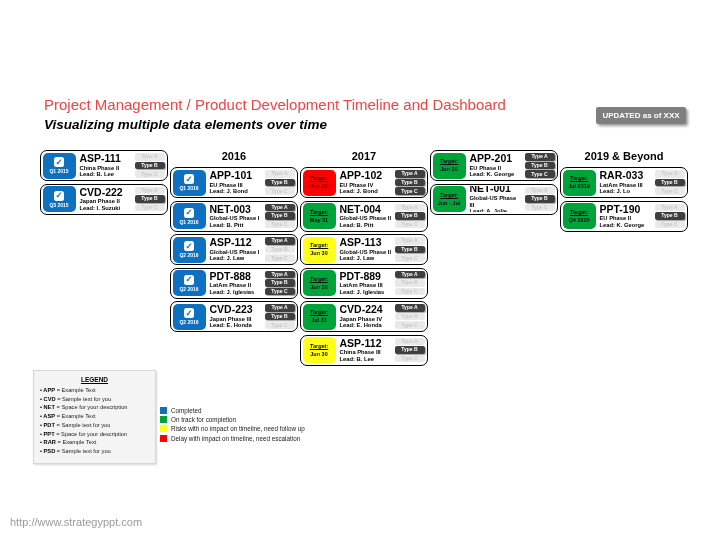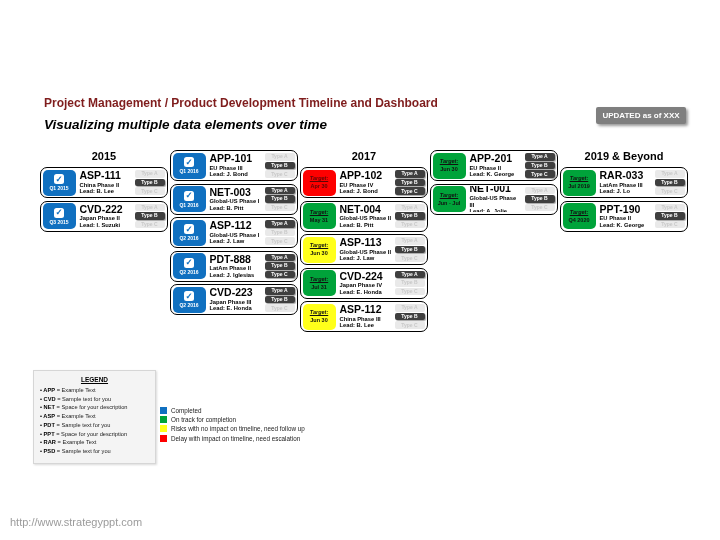--- a/index.html
+++ b/index.html
@@ -1,19 +1,19 @@
 <!DOCTYPE html>
 <html><head>
 <meta charset="utf-8">
 <style>
   * { box-sizing: border-box; margin: 0; padding: 0; }
   html, body { width: 720px; height: 540px; background: #fff; font-family: "Liberation Sans", sans-serif; overflow: hidden; }
   .slide { position: absolute; inset: 0; width: 720px; height: 540px; }
 
-  .title { position: absolute; left: 44px; top: 96px; font-size: 12px; font-weight: bold; color: #7f1d1d; }
+  .title { position: absolute; left: 44px; top: 96px; font-size: 15px; font-weight: normal; color: #ef4444; }
   .subtitle { position: absolute; left: 44px; top: 117px; font-size: 13.5px; font-weight: bold; font-style: italic; color: #000; }
   .badge { position: absolute; left: 596px; top: 107px; width: 90px; height: 17px; background: #7f7f7f; color: #fff;
            font-size: 8px; font-weight: bold; display: flex; align-items: center; justify-content: center;
            border-radius: 2px; box-shadow: 2px 2px 3px rgba(0,0,0,.4); }
 
   .columns { position: absolute; left: 40px; top: 150px; display: flex; gap: 2px; }
   .col { width: 128px; display: flex; flex-direction: column; }
   .col-header { text-align: center; font-weight: bold; font-size: 11px; height: 14px; margin-bottom: 3px; color: #000; }
   .cards { display: flex; flex-direction: column; gap: 2.5px; }
 
@@ -54,21 +54,20 @@
 </head>
 <body>
 
 <div class="slide">
   <div class="title">Project Management / Product Development Timeline and Dashboard</div>
   <div class="subtitle">Visualizing multiple data elements over time</div>
   <div class="badge">UPDATED as of XXX</div>
 
   <div class="columns" id="columns">
       <div class="col">
-        <div class="col-header">2015</div>
         <div class="cards">
           <div class="card">
             <div class="marker" style="background: rgb(16, 112, 192);">
               <div class="checkbox" style="color: rgb(16, 112, 192);">✓</div>
               <div class="qlabel">Q1 2015</div>
             </div>
             <div class="mid">
               <div class="code">ASP-111</div>
               <div class="phase">China Phase II</div>
               <div class="lead">Lead: B. Lee</div>
@@ -91,20 +90,21 @@
             </div>
             <div class="tags">
               <div class="tag off">Type A</div>
               <div class="tag on">Type B</div>
               <div class="tag off">Type C</div>
             </div>
           </div>
         </div>
       </div>
       <div class="col">
+        <div class="col-header">2016</div>
         <div class="cards">
           <div class="card">
             <div class="marker" style="background: rgb(16, 112, 192);">
               <div class="checkbox" style="color: rgb(16, 112, 192);">✓</div>
               <div class="qlabel">Q1 2016</div>
             </div>
             <div class="mid">
               <div class="code">APP-101</div>
               <div class="phase">EU Phase III</div>
               <div class="lead">Lead: J. Bond</div>
@@ -222,20 +222,36 @@
               <div class="target-date" style="color: rgb(17, 17, 17);">Jun 30</div>
             </div>
             <div class="mid">
               <div class="code">ASP-113</div>
               <div class="phase">Global-US Phase II</div>
               <div class="lead">Lead: J. Law</div>
             </div>
             <div class="tags">
               <div class="tag off">Type A</div>
               <div class="tag on">Type B</div>
+              <div class="tag off">Type C</div>
+            </div>
+          </div>
+          <div class="card">
+            <div class="marker" style="background: rgb(0, 163, 58);">
+              <div class="target-title" style="color: rgb(17, 17, 17);">Target:</div>
+              <div class="target-date" style="color: rgb(17, 17, 17);">Jun 30</div>
+            </div>
+            <div class="mid">
+              <div class="code">PDT-889</div>
+              <div class="phase">LatAm Phase III</div>
+              <div class="lead">Lead: J. Iglesias</div>
+            </div>
+            <div class="tags">
+              <div class="tag on">Type A</div>
+              <div class="tag off">Type B</div>
               <div class="tag off">Type C</div>
             </div>
           </div>
           <div class="card">
             <div class="marker" style="background: rgb(0, 163, 58);">
               <div class="target-title" style="color: rgb(17, 17, 17);">Target:</div>
               <div class="target-date" style="color: rgb(17, 17, 17);">Jul 31</div>
             </div>
             <div class="mid">
               <div class="code">CVD-224</div>

